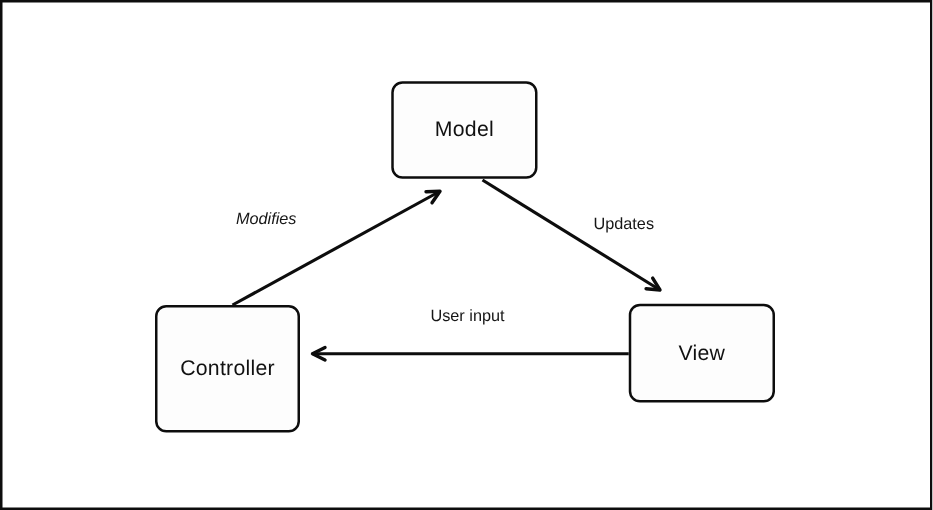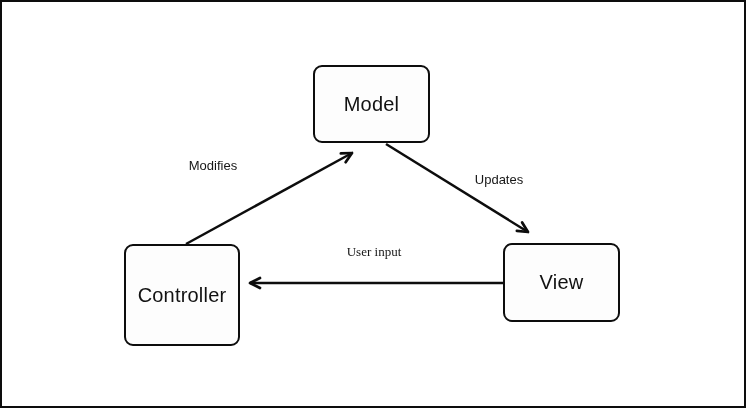--- a/index.html
+++ b/index.html
@@ -28,40 +28,40 @@
     position: absolute;
     box-sizing: border-box;
     background: #fdfdfd;
     border: 2.5px solid #0d0d0d;
     border-radius: 9px;
     display: flex;
     align-items: center;
     justify-content: center;
   }
   .node-label {
-    font-size: 20px;
+    font-size: 17px;
     color: #111111;
     letter-spacing: 0.2px;
     white-space: nowrap;
   }
   .node-model      { left: 311px; top: 63px;  width: 117px; height: 78px; }
   .node-controller { left: 122px; top: 242px; width: 116px; height: 102px; }
   .node-view       { left: 501px; top: 241px; width: 117px; height: 79px; }
   .edge-label {
     position: absolute;
     transform: translate(-50%, -50%);
     font-size: 13px;
     color: #161616;
     background: #ffffff;
     padding: 0 2px;
     white-space: nowrap;
   }
-  .edge-label-modifies   { left: 211px; top: 163px; }
+  .edge-label-modifies   { left: 211px; top: 173px; font-style: italic; }
   .edge-label-updates    { left: 497px; top: 161px; margin-top: 16px; }
-  .edge-label-user-input { left: 372px; top: 250px; font-family: Liberation Serif, serif; }
+  .edge-label-user-input { left: 372px; top: 250px; }
 </style>
 </head>
 <body>
 
 <div class="canvas">
 
   <svg class="edges-layer" viewBox="0 0 742 404" xmlns="http://www.w3.org/2000/svg">
     <defs>
       <marker id="arrowhead" viewBox="0 0 12 12" refX="10" refY="6" markerUnits="userSpaceOnUse" markerWidth="15" markerHeight="15" orient="auto-start-reverse">
         <path d="M2,2 L10,6 L2,10" fill="none" stroke="#0d0d0d" stroke-width="2.2" stroke-linecap="round" stroke-linejoin="round"></path>

